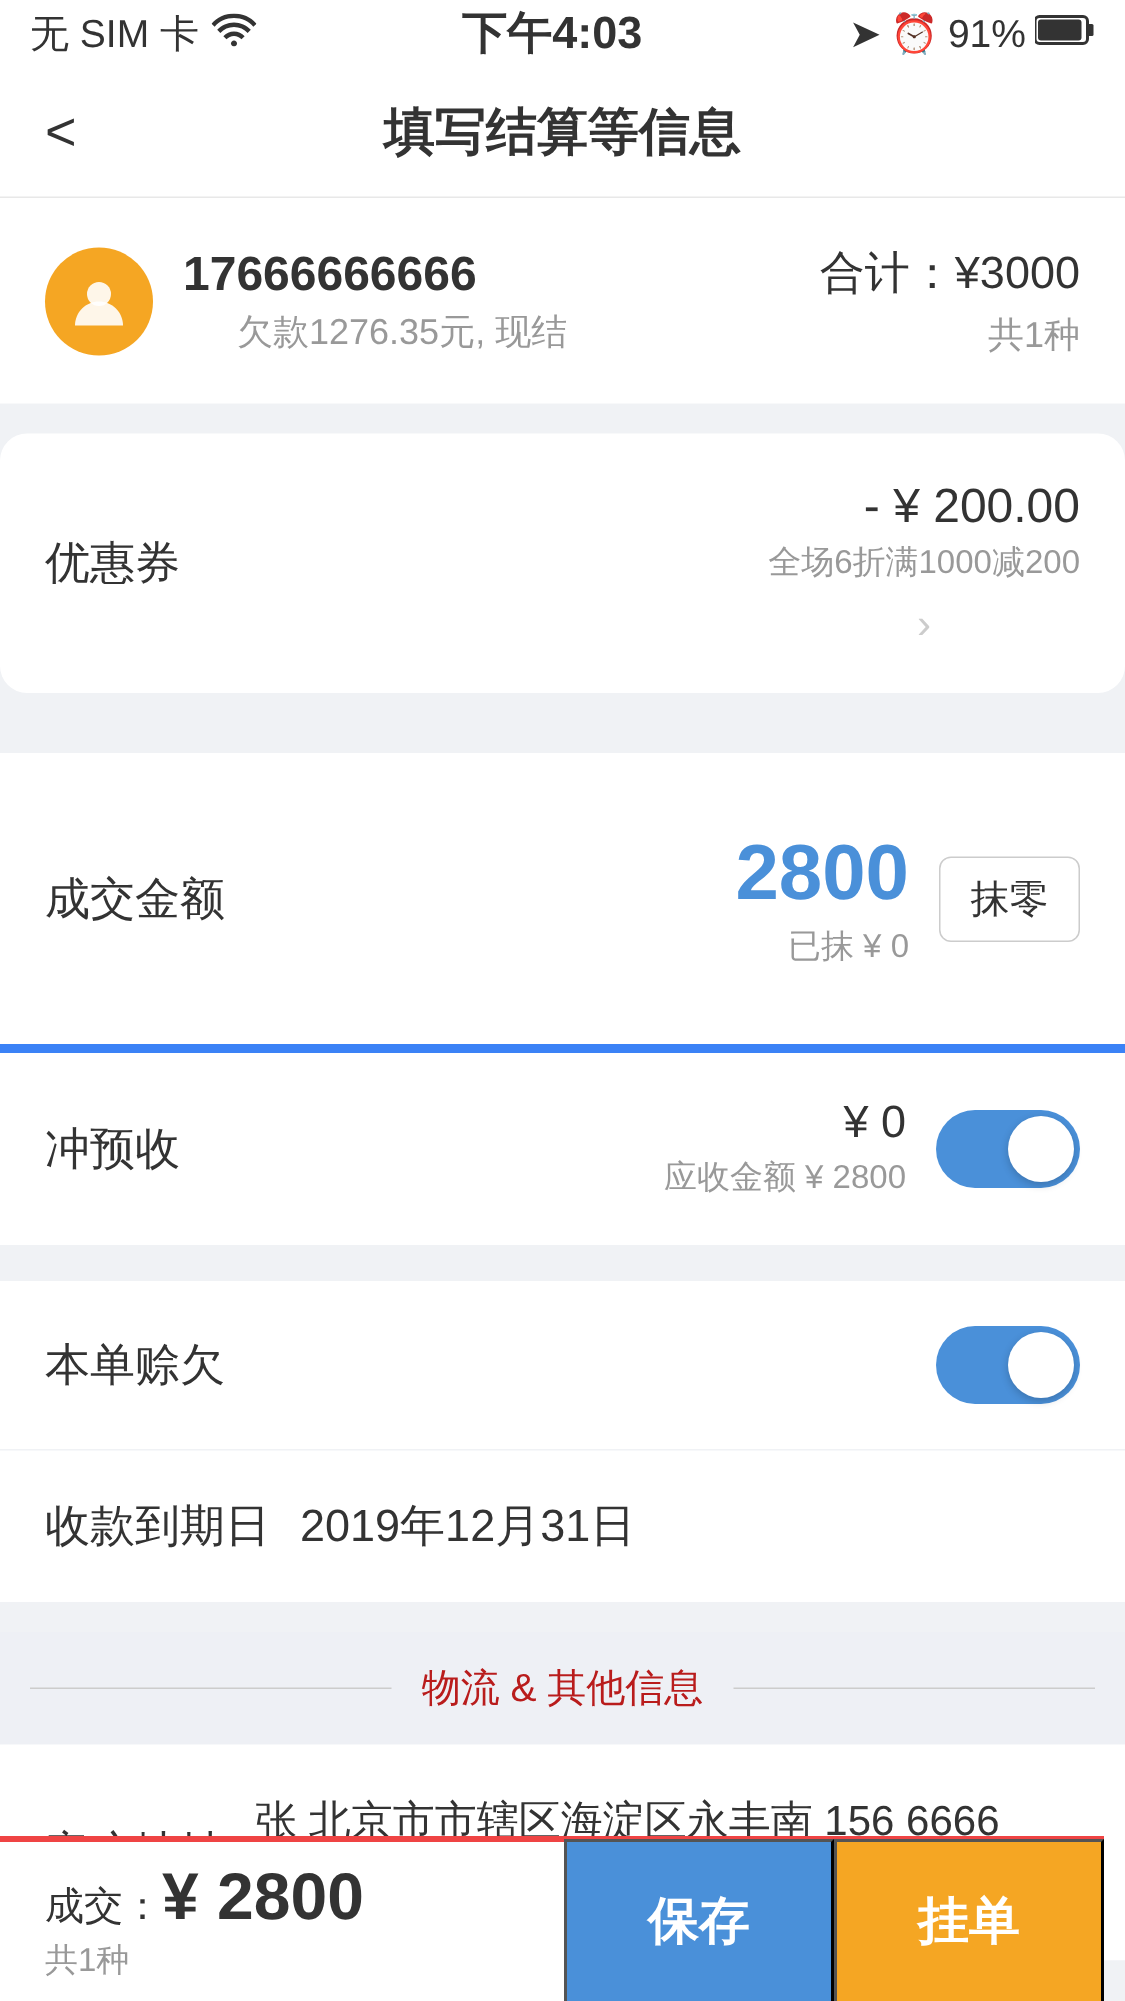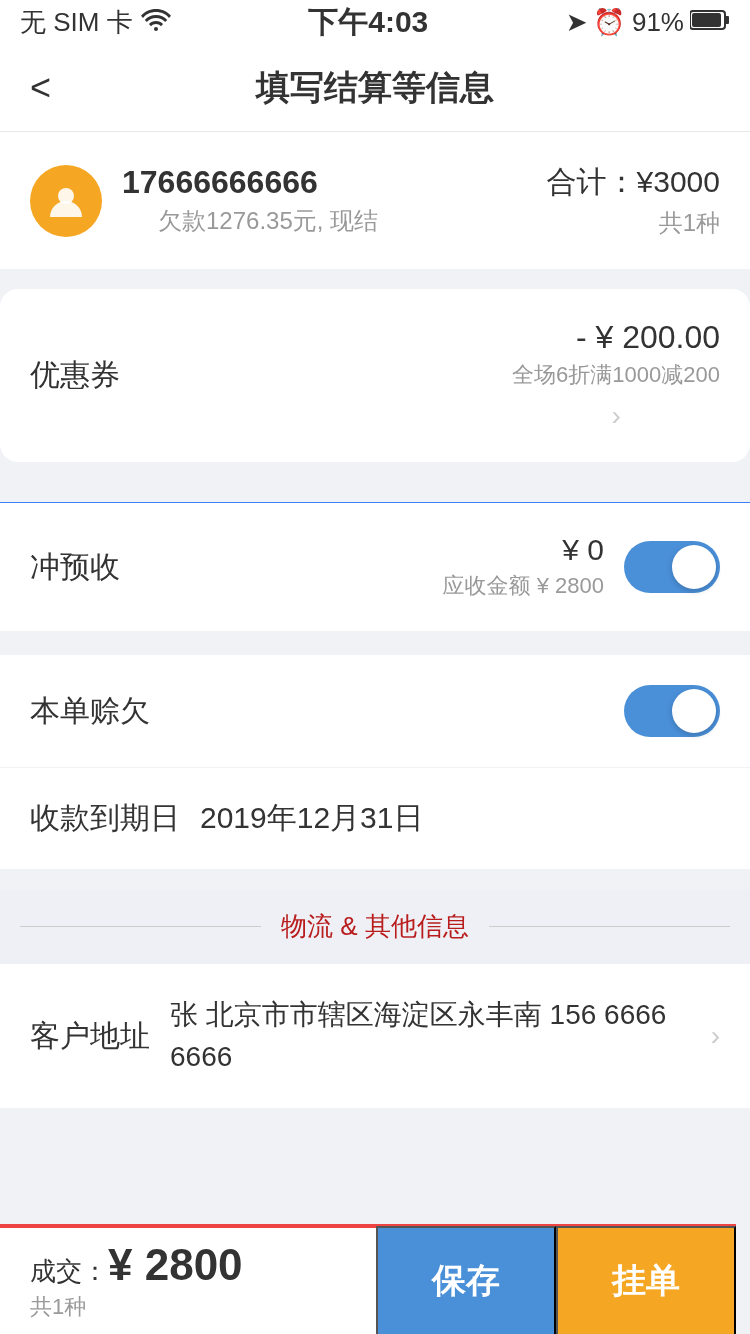--- a/index.html
+++ b/index.html
@@ -126,21 +126,21 @@
       font-size: 26px;
       color: #333;
       background: #fff;
       cursor: pointer;
     }
 
     
     .prepay-section {
       background: #fff;
       padding: 30px;
-      border-top: 1px solid #3b82f6;
+      border-top: 6px solid #3b82f6;
     }
     .prepay-row {
       display: flex;
       align-items: center;
       justify-content: space-between;
     }
     .prepay-label { font-size: 30px; color: #333; }
     .prepay-right { display: flex; align-items: center; gap: 20px; }
     .prepay-value-block { text-align: right; }
     .prepay-value { font-size: 30px; color: #333; }
@@ -319,20 +319,32 @@
       <div>
         <div class="coupon-discount">- ¥ 200.00</div>
         <div class="coupon-desc">全场6折满1000减200</div>
       </div>
       <span class="coupon-arrow">›</span>
     </div>
   </div>
 
   <div class="section-divider"></div>
 
+  <div class="amount-section">
+    <div class="amount-row">
+      <span class="amount-label">成交金额</span>
+      <div class="amount-right">
+        <div>
+          <div class="amount-value">2800</div>
+          <div class="amount-sub">已抹  ¥ 0</div>
+        </div>
+        <button class="round-btn">抹零</button>
+      </div>
+    </div>
+  </div>
 
   <div class="prepay-section">
     <div class="prepay-row">
       <span class="prepay-label">冲预收</span>
       <div class="prepay-right">
         <div class="prepay-value-block">
           <div class="prepay-value">¥ 0</div>
           <div class="prepay-sub">应收金额 ¥ 2800</div>
         </div>
         <div class="toggle"></div>

